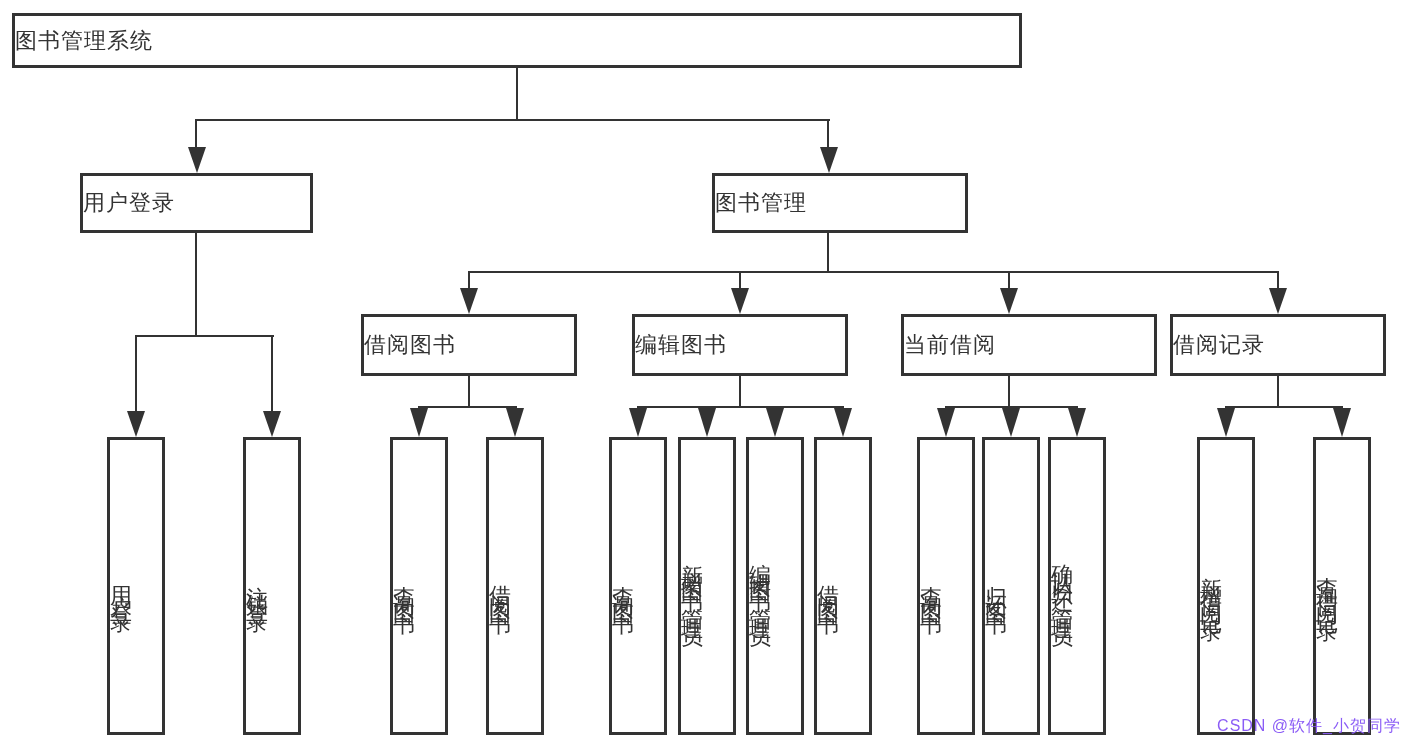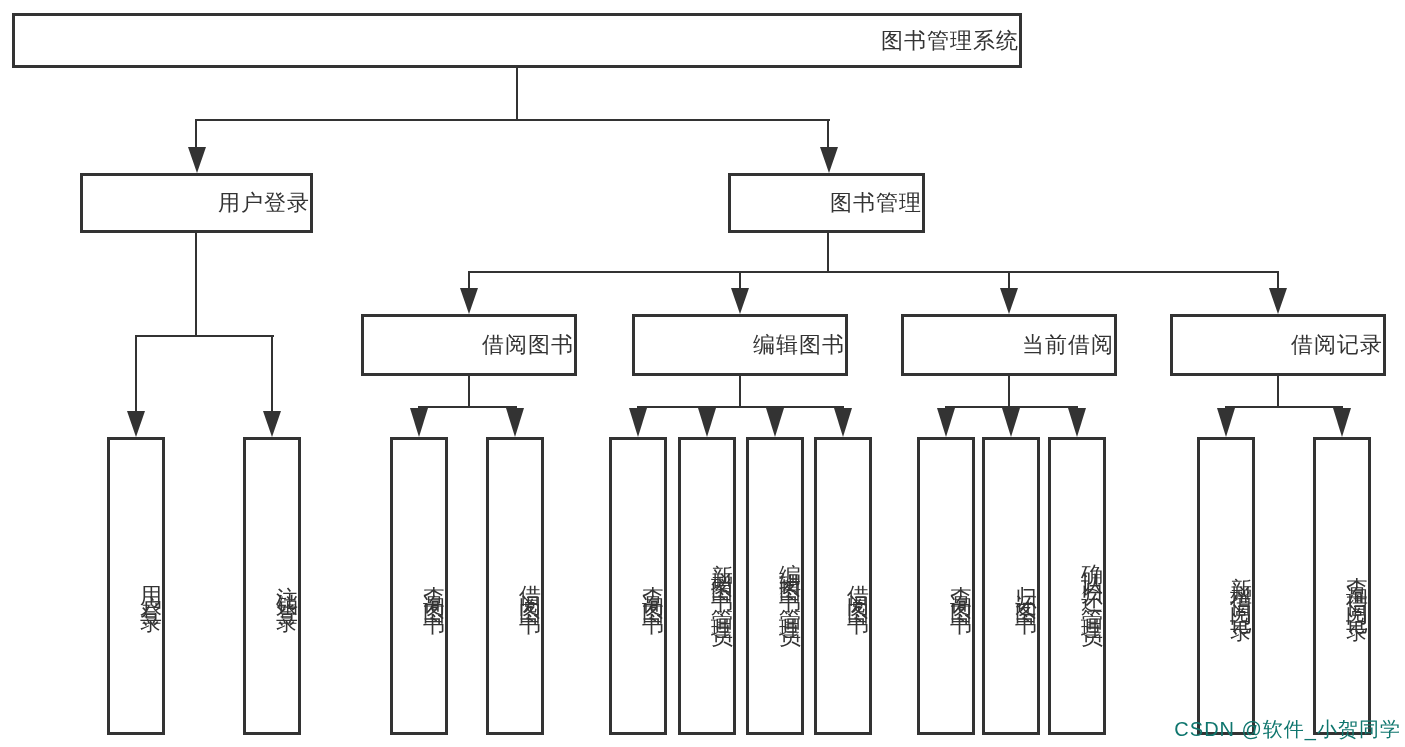--- a/index.html
+++ b/index.html
@@ -4,39 +4,39 @@
 <style>
   html,body { margin:0; padding:0; background:#ffffff; }
   body { font-family:"Liberation Sans","DejaVu Sans",sans-serif; }
   #canvas {
     position:relative; width:1405px; height:747px; background:#ffffff;
     overflow:hidden;
   }
   .node {
     position:absolute; box-sizing:border-box;
     background:#ffffff; border:3px solid #333333;
-    display:flex; align-items:center; justify-content:flex-end;
+    display:flex; align-items:center; justify-content:flex-start;
     color:#333333; font-size:22px; letter-spacing:1px;
   }
   .leaf { border-width:3px; }
   .vtext {
     writing-mode:vertical-rl; text-orientation:mixed;
     letter-spacing:9px; font-size:22px; color:#333333; line-height:1;
   }
   .v { position:absolute; width:2px; background:#333333; }
   .h { position:absolute; height:2px; background:#333333; }
   .ar, .ar29 {
     position:absolute; width:0; height:0;
     border-left:9px solid transparent; border-right:9px solid transparent;
     border-top:26px solid #333333;
   }
   .ar29 { border-top-width:29px; }
   .watermark {
     position:absolute; right:4px; top:716px;
-    color:#0f766e; font-size:20px; letter-spacing:1px;
+    color:#8b5cf6; font-size:16px; letter-spacing:1px;
     white-space:nowrap;
   }
 </style>
 </head>
 <body>
 
 <div id="canvas">
 
   <div class="node" style="left:12px; top:13px; width:1010px; height:55px;">
     <span>图书管理系统</span>
@@ -45,21 +45,21 @@
   <div class="v" style="left:516px; top:68px;  height:53px;"></div>
   <div class="h" style="left:196px; top:119px; width:634px;"></div>
   <div class="v" style="left:195px; top:119px; height:32px;"></div>
   <div class="v" style="left:827px; top:119px; height:32px;"></div>
   <div class="ar" style="left:188px; top:147px;"></div>
   <div class="ar" style="left:820px; top:147px;"></div>
 
   <div class="node" style="left:80px; top:173px; width:233px; height:60px;">
     <span>用户登录</span>
   </div>
-  <div class="node" style="left:728px; top:173px; width:197px; height:60px;">
+  <div class="node" style="left:712px; top:173px; width:256px; height:60px;">
     <span>图书管理</span>
   </div>
 
   <div class="v" style="left:195px; top:233px; height:104px;"></div>
   <div class="h" style="left:135px; top:335px; width:139px;"></div>
   <div class="v" style="left:135px; top:335px; height:78px;"></div>
   <div class="v" style="left:271px; top:335px; height:78px;"></div>
   <div class="ar" style="left:127px; top:411px;"></div>
   <div class="ar" style="left:263px; top:411px;"></div>
 
@@ -73,21 +73,21 @@
   <div class="ar" style="left:731px;  top:288px;"></div>
   <div class="ar" style="left:1000px; top:288px;"></div>
   <div class="ar" style="left:1269px; top:288px;"></div>
 
   <div class="node" style="left:361px; top:314px; width:216px; height:62px;">
     <span>借阅图书</span>
   </div>
   <div class="node" style="left:632px; top:314px; width:216px; height:62px;">
     <span>编辑图书</span>
   </div>
-  <div class="node" style="left:901px; top:314px; width:216px; height:62px;">
+  <div class="node" style="left:901px; top:314px; width:256px; height:62px;">
     <span>当前借阅</span>
   </div>
   <div class="node" style="left:1170px; top:314px; width:216px; height:62px;">
     <span>借阅记录</span>
   </div>
 
   <div class="v" style="left:468px; top:376px; height:32px;"></div>
   <div class="h" style="left:418px; top:406px; width:99px;"></div>
   <div class="ar29" style="left:410px; top:408px;"></div>
   <div class="ar29" style="left:506px; top:408px;"></div>

